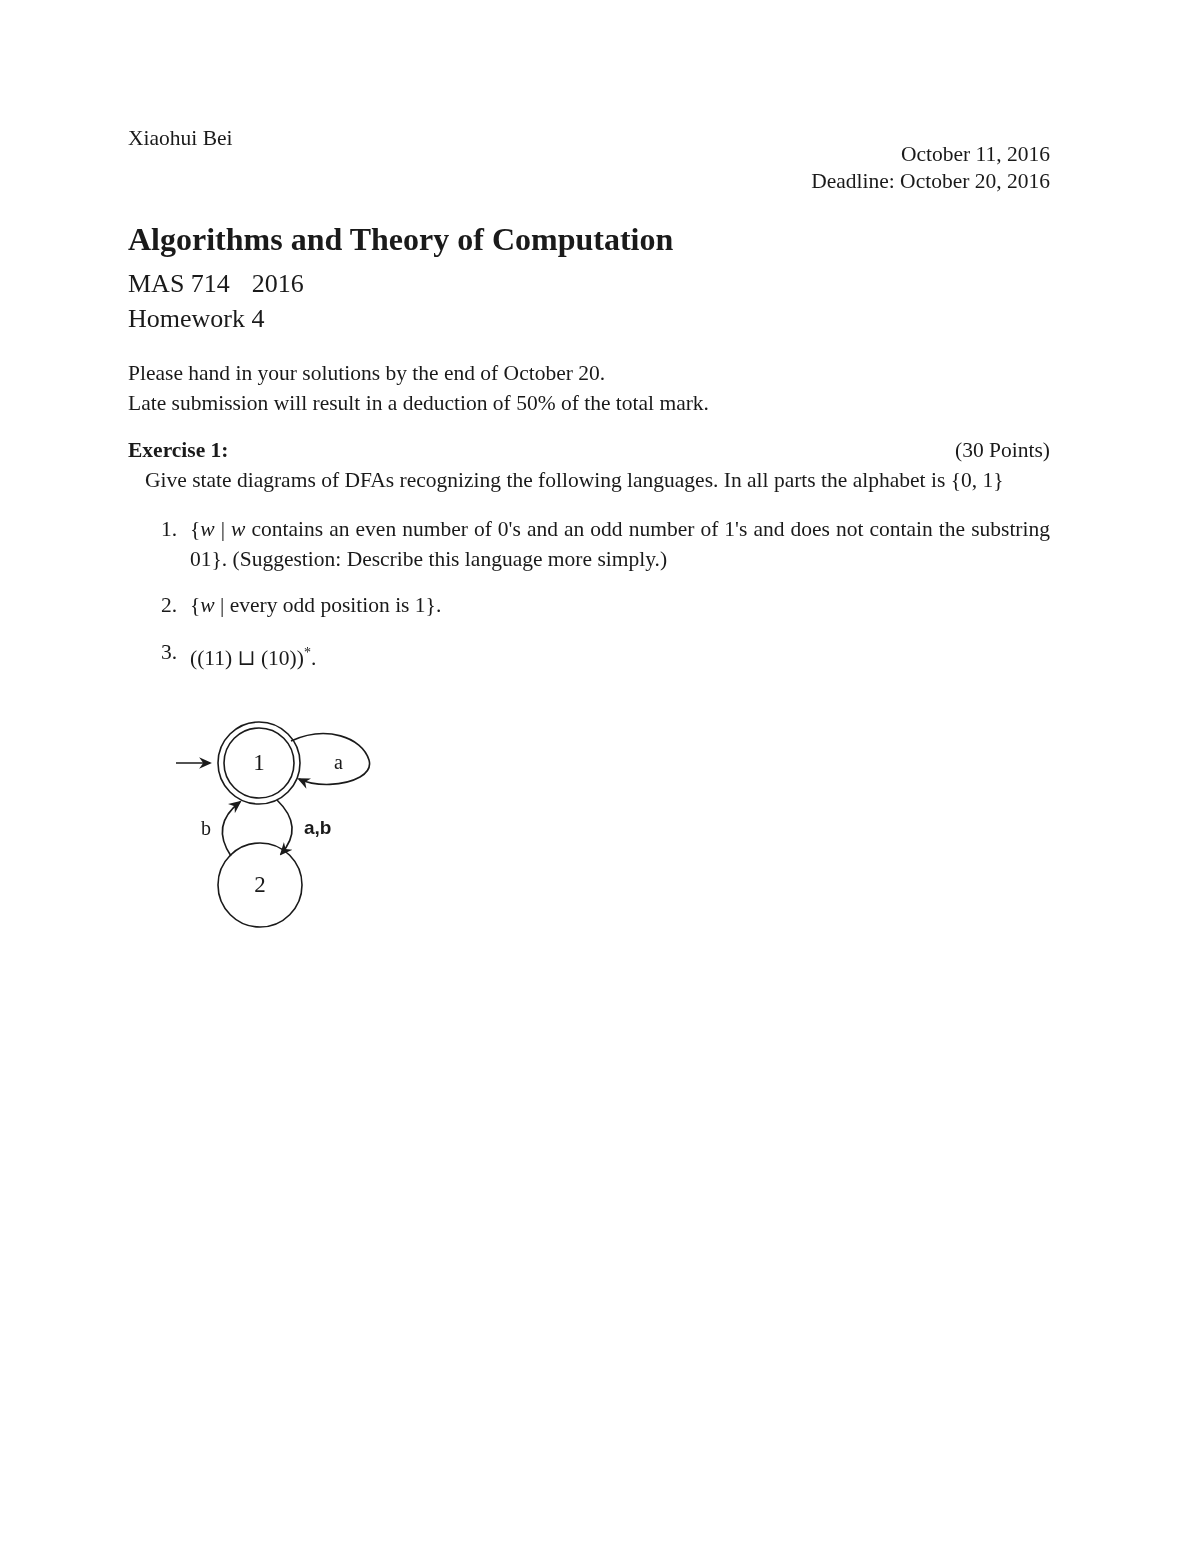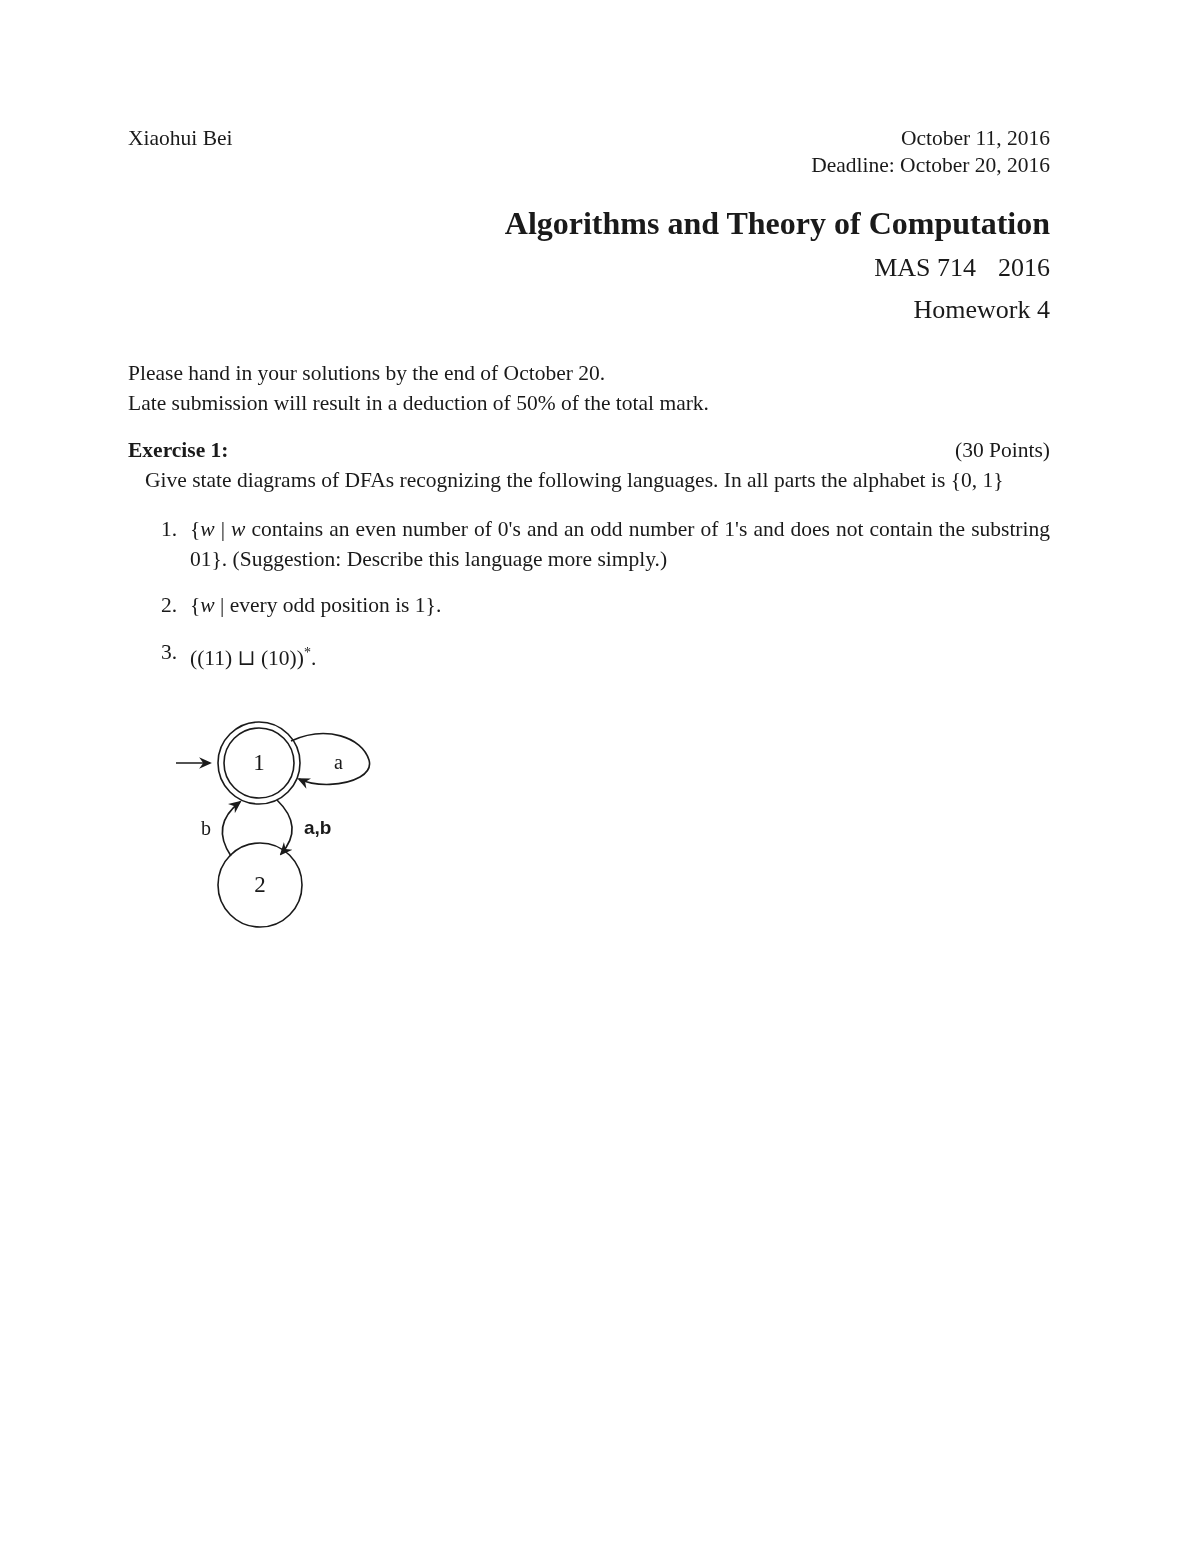--- a/index.html
+++ b/index.html
@@ -16,29 +16,29 @@
   }
   .content { position: absolute; left: 128px; top: 8px; width: 922px; }
 
   .doc-header {
     display: flex;
     justify-content: space-between;
     align-items: flex-start;
     padding-top: 117px;
     line-height: 27px;
   }
-  .dates { text-align: right; }
+  .dates { text-align: right; margin-top: 16px; }
 
-  .title-block { text-align: right; }
+  .title-block { text-align: left; }
   .doc-title { font-size: 32px; font-weight: bold; line-height: 40px; margin-top: 24px; }
   .course-line { font-size: 26px; line-height: 33px; margin-top: 8px; }
   .course-year { margin-left: 22px; }
-  .homework-line { font-size: 26px; line-height: 33px; margin-top: 9px; }
+  .homework-line { font-size: 26px; line-height: 33px; margin-top: 2px; }
 
-  .intro { margin-top: 33px; }
+  .intro { margin-top: 24px; }
   .bold-note { font-weight: bold; text-align: justify; word-spacing: 2.5px; }
 
   .exercise-heading { display: flex; justify-content: space-between; gap: 20px; }
   .exercise-label { font-weight: bold; }
   .ex1 { margin-top: 18px; }
   .ex-desc { text-align: justify; margin-left: 17px; }
 
   .item-list { margin-top: 20px; }
   .list-item { position: relative; padding-left: 62px; text-align: justify; }
   .list-item + .list-item { margin-top: 17px; }

